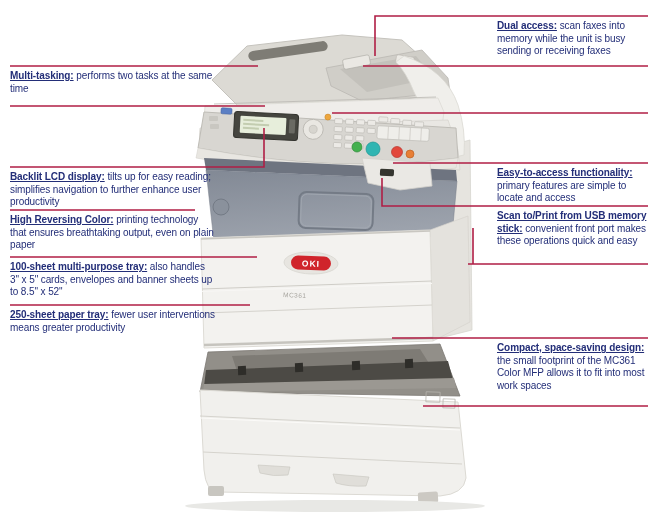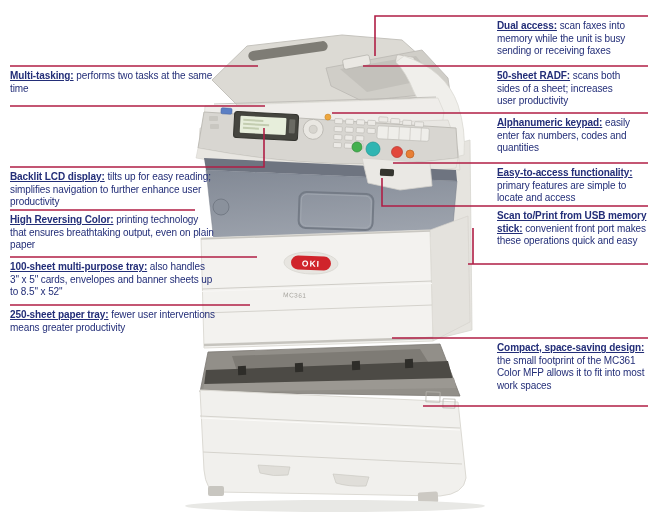--- a/index.html
+++ b/index.html
@@ -208,28 +208,20 @@
   </div>
   <div class="callout left-col" style="top:309px">
     <b>250-sheet paper tray:</b>
     <span>fewer user interventions means greater productivity</span>
   </div>
 
   <div class="callout right-col" style="top:20px">
     <b>Dual access:</b>
     <span>scan faxes into memory while the unit is busy sending or receiving faxes</span>
   </div>
-  <div class="callout right-col" style="top:70px;width:136px">
-    <b>50-sheet RADF:</b>
-    <span>scans both sides of a sheet; increases user productivity</span>
-  </div>
-  <div class="callout right-col" style="top:117px">
-    <b>Alphanumeric keypad:</b>
-    <span>easily enter fax numbers, codes and quantities</span>
-  </div>
   <div class="callout right-col" style="top:210px">
     <b>Scan to/Print from USB memory stick:</b>
     <span>convenient front port makes these operations quick and easy</span>
   </div>
   <div class="callout right-col" style="top:167px">
     <b>Easy-to-access functionality:</b>
     <span>primary features are simple to locate and access</span>
   </div>
   <div class="callout right-col" style="top:342px">
     <b>Compact, space-saving design:</b>

